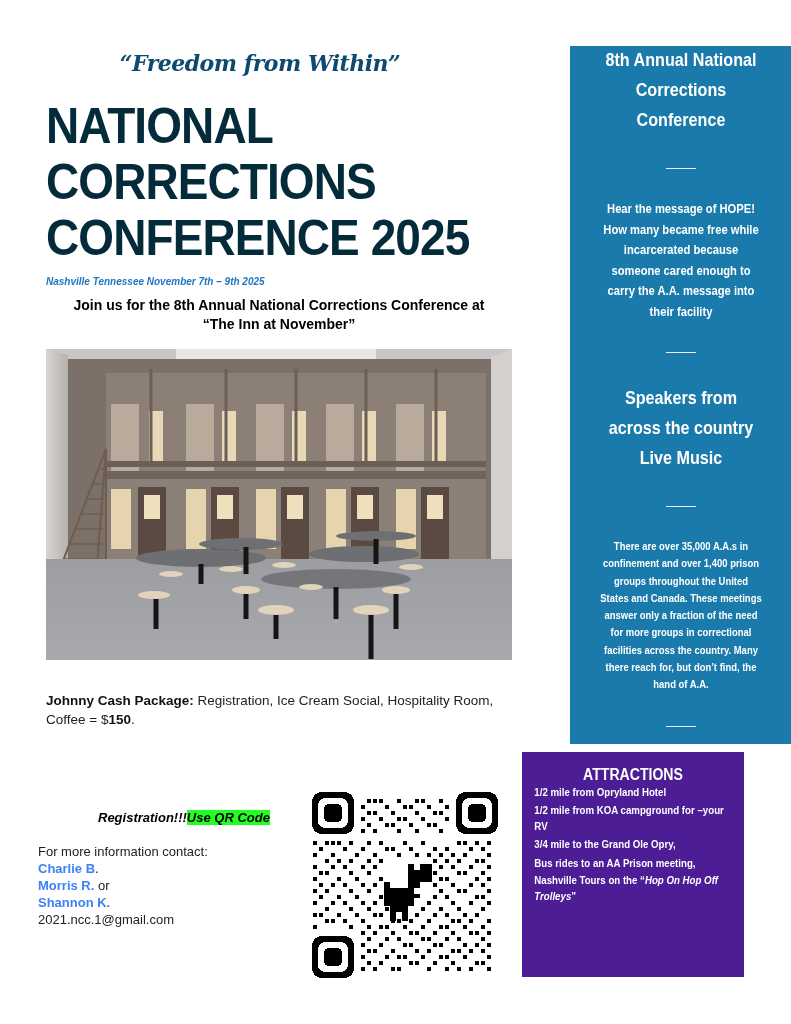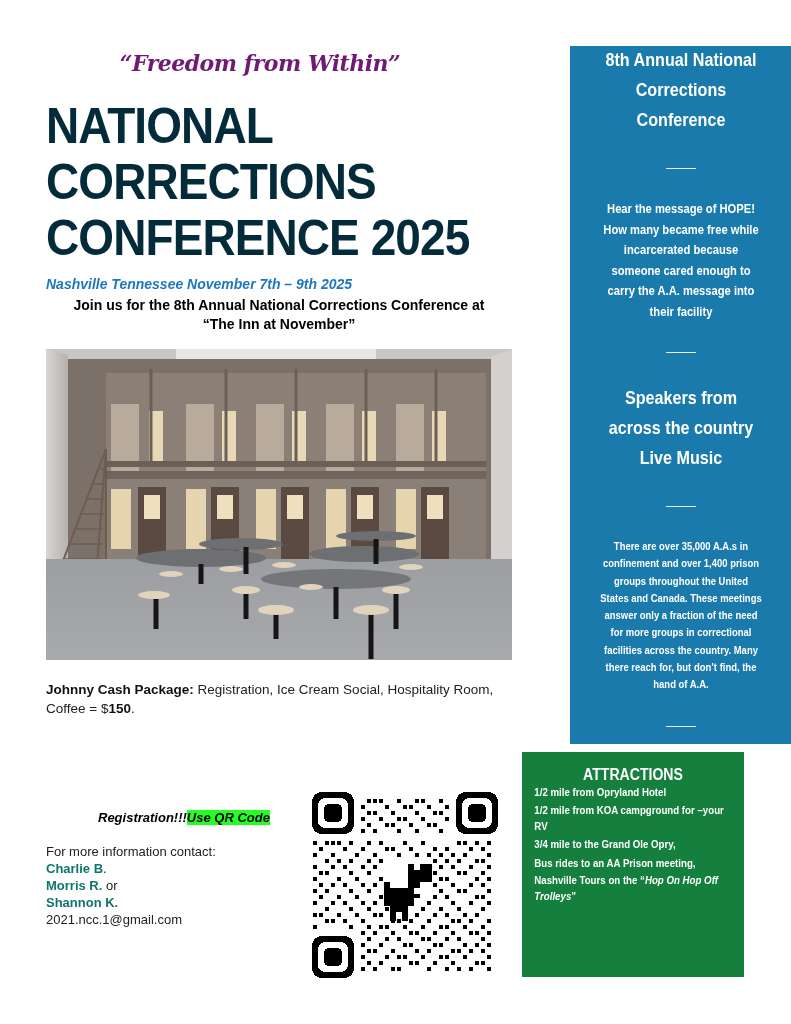--- a/index.html
+++ b/index.html
@@ -1,47 +1,47 @@
 <!DOCTYPE html>
 <html><head>
 <meta charset="utf-8">
 <style>
   html, body { margin:0; padding:0; background:#ffffff; }
   body { width:791px; height:1024px; position:relative; overflow:hidden; font-family:"Liberation Sans", sans-serif; color:#000; }
   .abs { position:absolute; }
 
-  .tagline { left:60px; top:50px; width:400px; text-align:center; color:#701a75; font-family:"DejaVu Serif", serif; font-style:italic; font-weight:bold; font-size:22px; letter-spacing:-0.5px; }
+  .tagline { left:60px; top:50px; width:400px; text-align:center; color:#0c4a6e; font-family:"DejaVu Serif", serif; font-style:italic; font-weight:bold; font-size:22px; letter-spacing:-0.5px; }
 
   .main-title { left:46px; top:98px; color:#042b3a; font-family:"Liberation Sans", sans-serif; font-weight:bold; font-size:50px; line-height:56px; letter-spacing:-1px; transform:scaleX(0.92); transform-origin:left top; }
   .main-title div { white-space:nowrap; }
 
-  .location { left:46px; top:276px; color:#1f76c0; font-style:italic; font-weight:bold; font-size:14px; white-space:nowrap; }
+  .location { left:46px; top:276px; color:#1f76c0; font-style:italic; font-weight:bold; font-size:10px; white-space:nowrap; }
   .intro { left:46px; top:296px; width:466px; text-align:center; font-weight:bold; font-size:14px; line-height:19px; }
 
   .photo { left:46px; top:349px; width:466px; height:311px; overflow:hidden; background:#8a8684; }
 
   .pkg { left:46px; top:680px; width:466px; font-size:13.5px; line-height:19px; color:#222; }
-  .pkg p { margin:0 0 18px 0; }
+  .pkg p { margin:11px 0 18px 0; }
   .pkg b { color:#111; }
 
   .reg { left:98px; top:810px; font-size:13px; font-weight:bold; white-space:nowrap;font-style:italic; }
   .reg .hl { background:#22ff22; }
 
-  .contact { left:46px; top:843px; font-size:13px; line-height:17px; color:#222; }
-  .contact b { color:#0f766e; }
+  .contact { left:38px; top:843px; font-size:13px; line-height:17px; color:#222; }
+  .contact b { color:#3b82f6; }
 
   .qr { left:312px; top:792px; width:186px; height:186px; }
 
   .blue-panel { left:522px; top:46px; width:222px; height:698px; background:#1a7aab; color:#fff; text-align:center; font-family:"Liberation Sans", sans-serif;margin-left:48px; }
   .blue-panel .h { font-weight:bold; font-size:19px; line-height:30px; transform:scaleX(0.85); }
   .blue-panel .body { font-weight:bold; font-size:13px; line-height:20.5px; transform:scaleX(0.86); }
   .blue-panel .small { font-weight:bold; font-size:11px; line-height:17.3px; transform:scaleX(0.86); }
   .divider { width:30px; height:1px; background:#e6eef4; margin:0 auto; }
 
-  .teal-panel { left:522px; top:752px; width:222px; height:225px; background:#15803d; color:#fff; }
+  .teal-panel { left:522px; top:752px; width:222px; height:225px; background:#4c1d95; color:#fff; }
   .teal-panel .h { text-align:center; font-weight:bold; font-size:16px; margin-top:14px; transform:scaleX(0.88); }
   .teal-panel .list { padding:0 8px 0 14px; font-weight:bold; font-size:11px; line-height:16.5px; transform:scaleX(0.88); transform-origin:left top; width:230px; }
   .teal-panel .list div { margin-bottom:1px; }
   .teal-panel em { font-style:italic; }
 </style>
 </head>
 <body>
 
 <div class="abs tagline">“Freedom from Within”</div>
 

